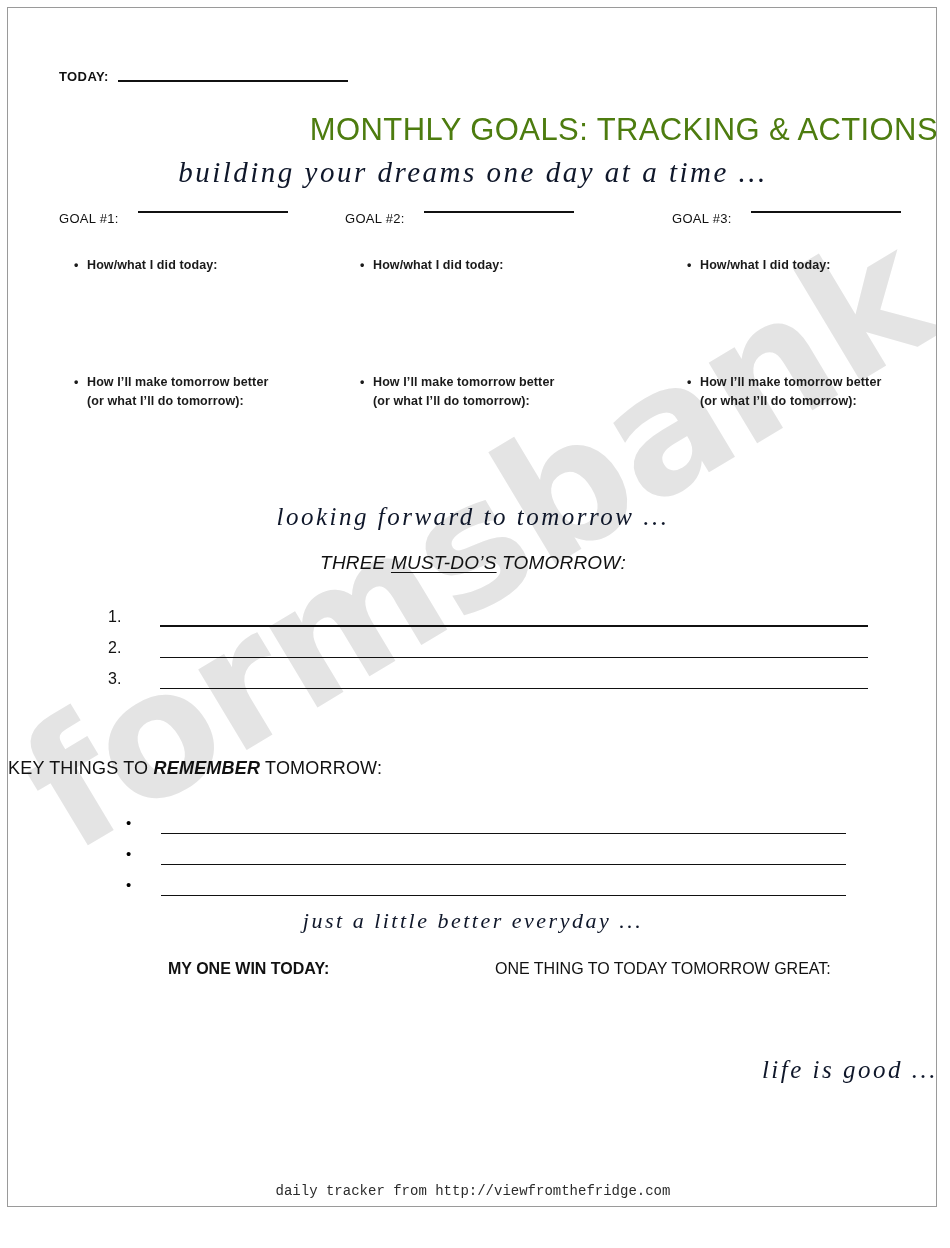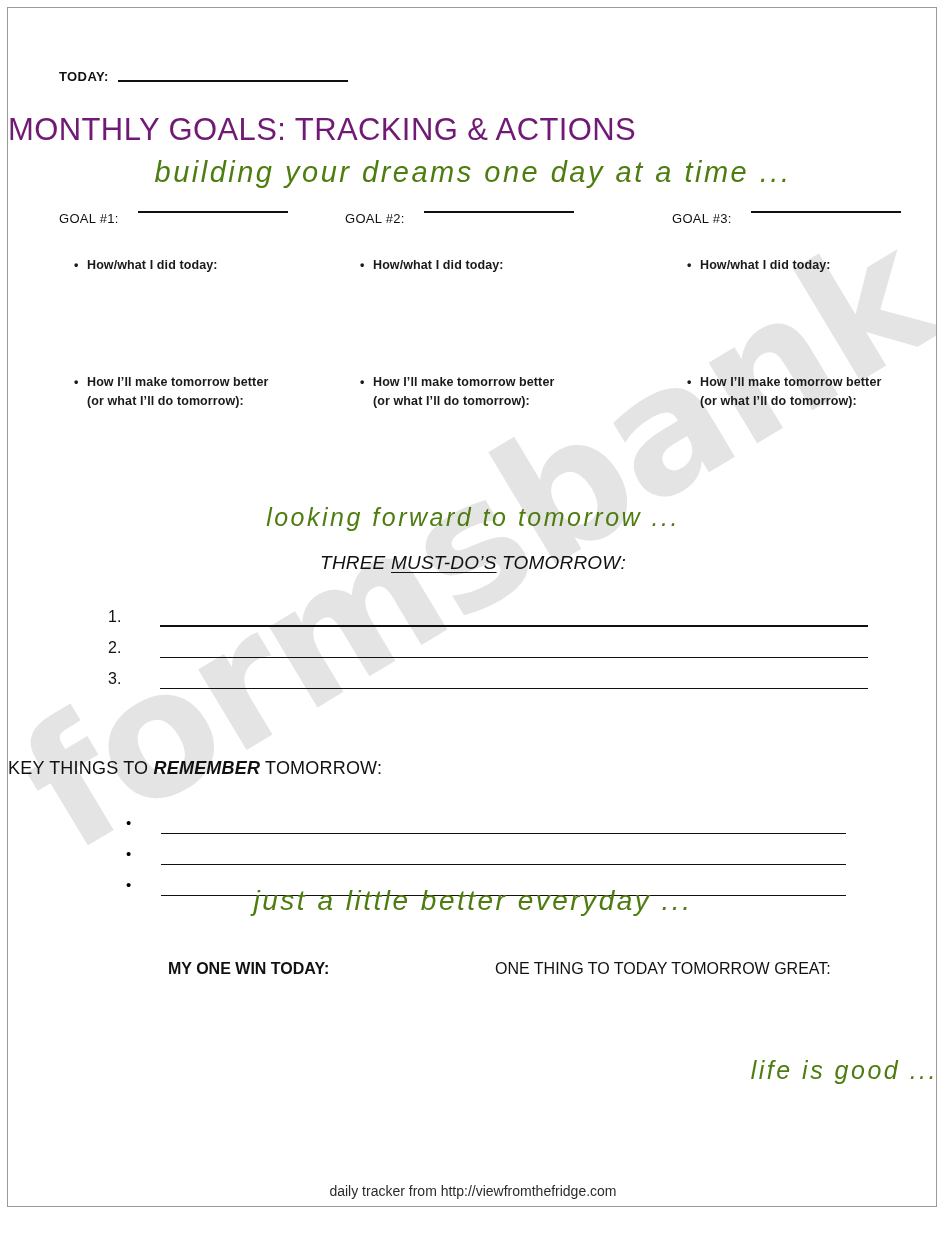--- a/index.html
+++ b/index.html
@@ -52,24 +52,24 @@
   #content {
     position: relative;
     z-index: 2;
     width: 100%;
     height: 100%;
   }
 
   
   .abs { position: absolute; }
   .handwriting {
-    font-family: Liberation Sans, sans-serif;
+    font-family: Liberation Serif, serif;
     font-style: italic;
     font-weight: 400;
-    color: #4d7c0f;
+    color: #0f172a;
     letter-spacing: 2.5px;
     white-space: nowrap;
   }
   .caps {
     font-family: "Liberation Sans", sans-serif;
     color: #111111;
     white-space: nowrap;
   }
 
   
@@ -88,25 +88,25 @@
     width: 230px;
     border-bottom: 2px solid #111111;
     margin-bottom: 2px;
   }
 
   
   #main-title {
     left: 0;
     top: 104px;
     width: 930px;
-    text-align: left;
+    text-align: right;
     font-size: 31px;
     font-weight: 400;
     letter-spacing: 0.4px;
-    color: #701a75;
+    color: #4d7c0f;
   }
   #subtitle {
     left: 0;
     top: 148px;
     width: 930px;
     text-align: center;
     font-size: 29px;
   }
 
   
@@ -208,23 +208,23 @@
     color: #000000;
   }
   .bul-rule {
     flex: 1;
     border-bottom: 1.4px solid #111111;
     height: 0;
   }
 
   
   #jb-script {
-    left: 0; top: 877px; width: 930px;
-    text-align: center;
-    font-size: 28px;
+    left: 0; top: 900px; width: 930px;
+    text-align: center;
+    font-size: 22px;
   }
   #win-label {
     left: 160px; top: 952px;
     font-size: 16px;
     font-weight: bold;
   }
   #great-label {
     left: 487px; top: 952px;
     font-size: 16px;
   }
@@ -238,21 +238,21 @@
   #grateful-label {
     left: 0; top: 1092px; width: 930px;
     text-align: center;
     font-size: 17px;
   }
 
   
   #footer {
     left: 0; top: 1175px; width: 930px;
     text-align: center;
-    font-family: Liberation Sans, sans-serif;
+    font-family: Liberation Mono, monospace;
     font-size: 14px;
     color: #2b2b2b;
   }
 </style>
 </head>
 <body>
 
 <div id="page-sheet">
 
   <div id="watermark">formsbank.com</div>

